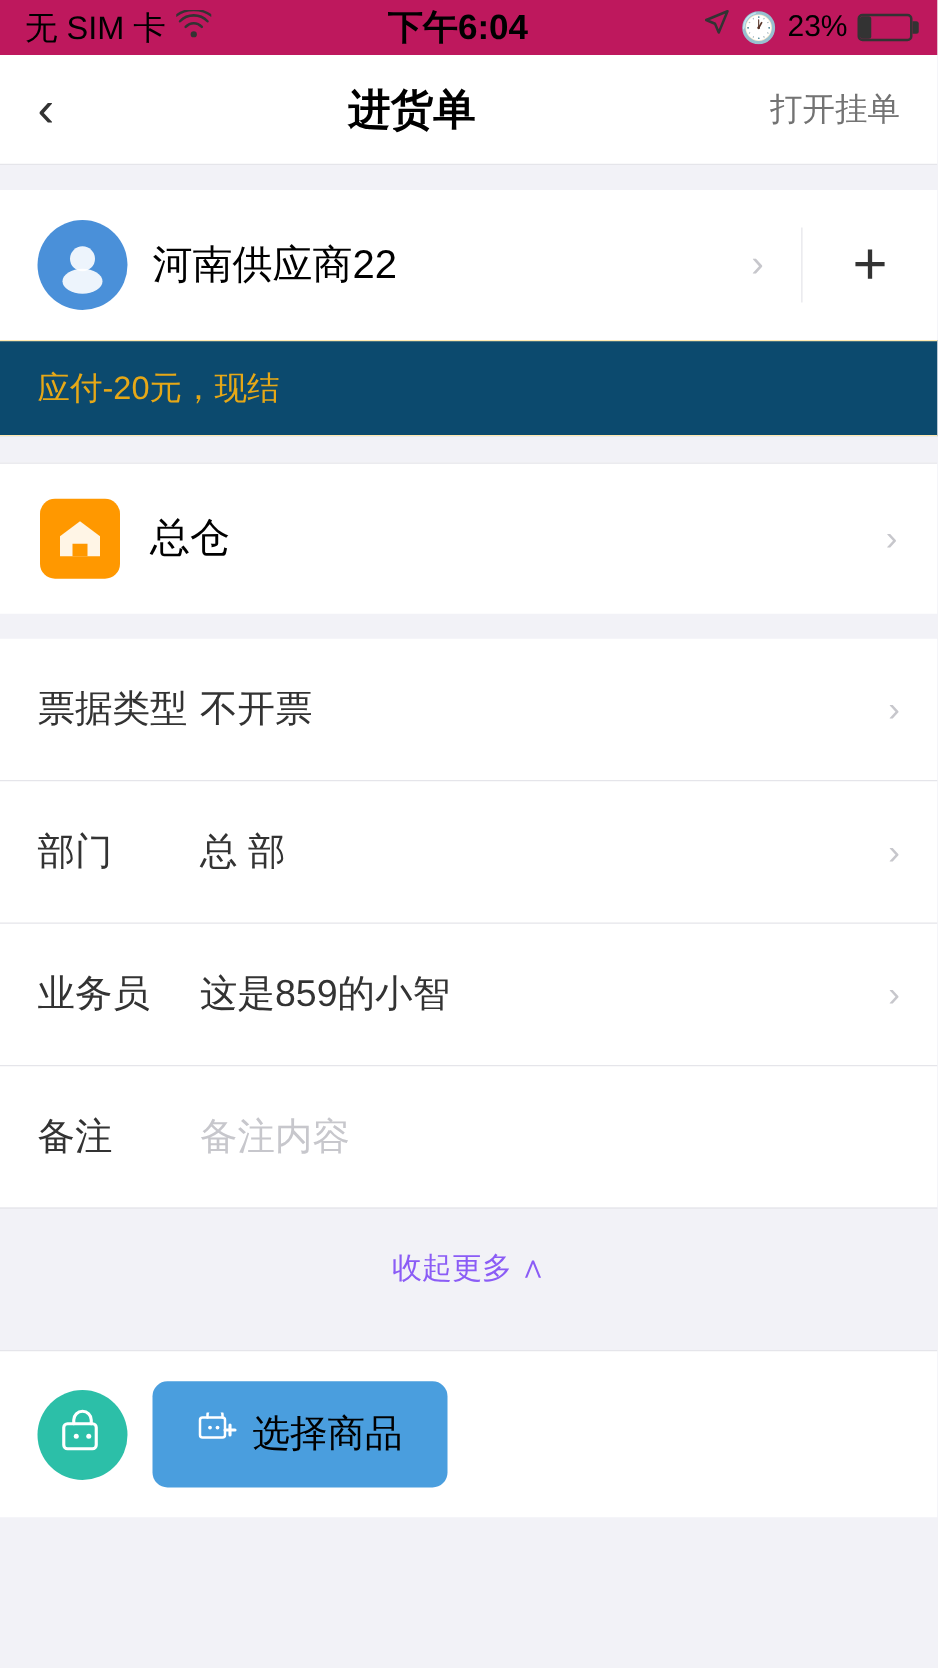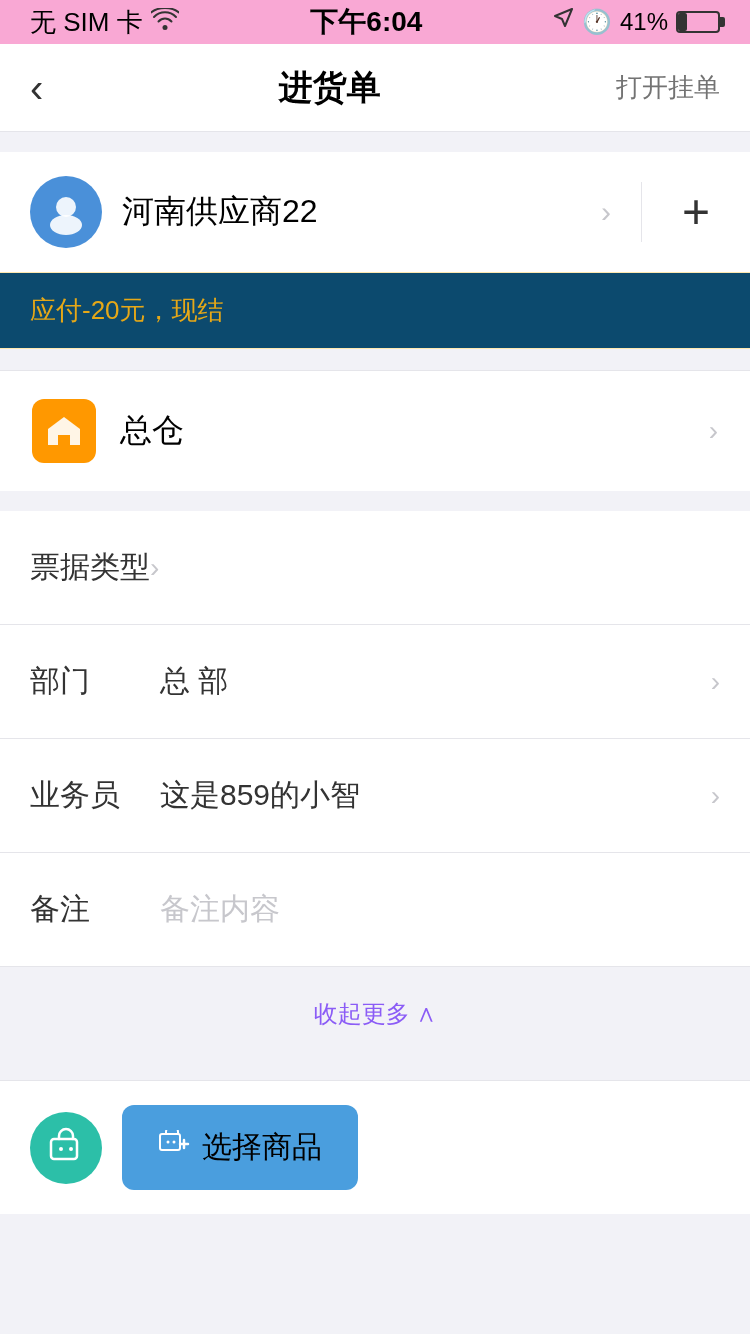--- a/index.html
+++ b/index.html
@@ -8,25 +8,25 @@
       width: 750px;
       min-height: 1334px;
       font-family: -apple-system, "PingFang SC", "Helvetica Neue", sans-serif;
       background: #f2f2f7;
       font-size: 28px;
     }
 
     
     .status-bar {
       height: 44px;
-      background: #f9a8d4;
+      background: #be185d;
       display: flex;
       align-items: center;
       justify-content: space-between;
-      padding: 0 30px;
+      padding: 0 20px;
       font-size: 26px;
       font-weight: 500;
     }
     .status-left {
       display: flex;
       align-items: center;
       gap: 8px;
     }
     .status-center {
       font-size: 28px;
@@ -295,21 +295,21 @@
     </span>
   </div>
   <div class="status-center">下午6:04</div>
   <div class="status-right">
     <span>
       <svg width="20" height="22" viewBox="0 0 20 22" fill="none" xmlns="http://www.w3.org/2000/svg">
         <path d="M18 1L1 8l7 3 3 7 7-17z" stroke="#333" stroke-width="2" fill="none" stroke-linejoin="round"></path>
       </svg>
     </span>
     <span>🕐</span>
-    <span>41%</span>
+    <span>23%</span>
     <span class="battery-icon">
       <div class="battery-fill"></div>
     </span>
   </div>
 </div>
 
 <div class="nav-bar">
   <span class="nav-back">‹</span>
   <span class="nav-title">进货单</span>
   <span class="nav-action">打开挂单</span>
@@ -344,20 +344,21 @@
     </svg>
   </div>
   <span class="warehouse-name">总仓</span>
   <span class="chevron">›</span>
 </div>
 
 <div class="form-section">
 
   <div class="form-row">
     <span class="form-label">票据类型</span>
+    <span class="form-value">不开票</span>
     <span class="chevron">›</span>
   </div>
 
   <div class="form-row">
     <span class="form-label">部门</span>
     <span class="form-value">总 部</span>
     <span class="chevron">›</span>
   </div>
 
   <div class="form-row">

